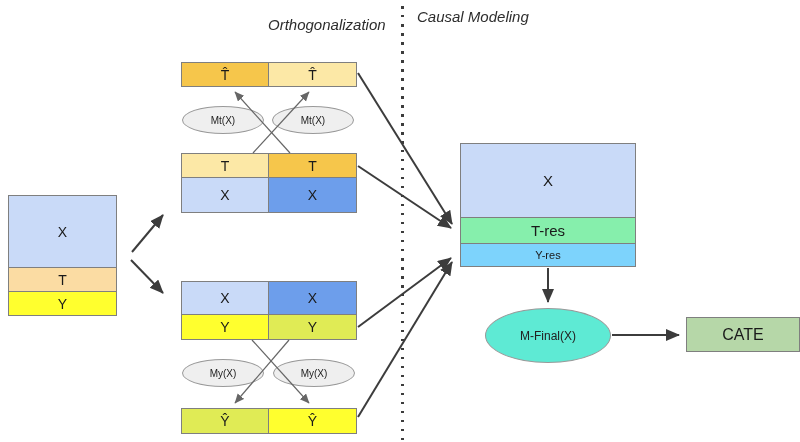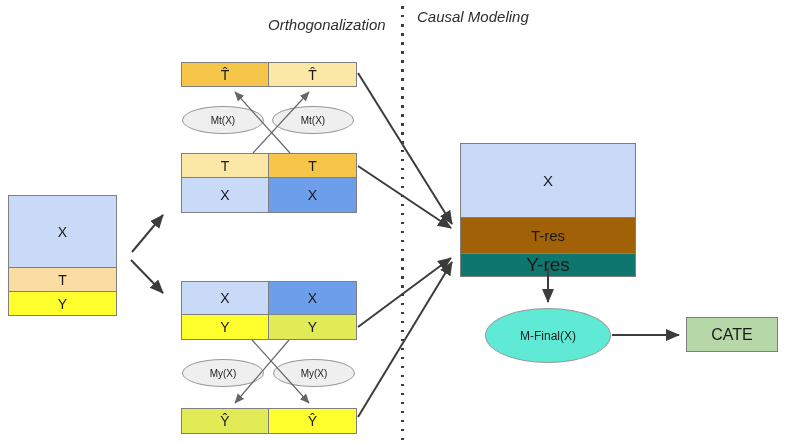--- a/index.html
+++ b/index.html
@@ -86,27 +86,27 @@
 
   <div class="abs group" style="left:181px;top:408px;width:176px;">
     <div class="row">
       <div class="cell" style="width: 88px; height: 26px; background-color: rgb(224, 235, 85);">Ŷ</div>
       <div class="cell" style="width: 88px; height: 26px; background-color: rgb(255, 255, 46);">Ŷ</div>
     </div>
   </div>
 
   <div class="abs group" style="left:460px;top:143px;width:176px;">
     <div class="stackrow bigbox-label" style="height: 75px; background-color: rgb(201, 218, 248);">X</div>
-    <div class="stackrow" style="height: 36px; font-size: 15px; background-color: #a16207;">T-res</div>
-    <div class="stackrow" style="height: 23px; font-size: 19px; background-color: #0f766e;">Y-res</div>
+    <div class="stackrow" style="height: 26px; font-size: 15px; background-color: #86efac;">T-res</div>
+    <div class="stackrow" style="height: 23px; font-size: 11px; background-color: #7dd3fc;">Y-res</div>
   </div>
 
   <div class="abs ellipse" style="left: 485px; top: 308px; width: 126px; height: 55px; font-size: 12px; background-color: #5eead4;">M-Final(X)</div>
 
-  <div class="abs cell" style="left: 686px; top: 317px; width: 92px; height: 35px; font-size: 16px; background-color: rgb(182, 215, 168);">CATE</div>
+  <div class="abs cell" style="left: 686px; top: 317px; width: 114px; height: 35px; font-size: 16px; background-color: rgb(182, 215, 168);">CATE</div>
 
   <svg width="800" height="442" viewBox="0 0 800 442">
     <defs>
       <marker id="ah-dark" markerWidth="8" markerHeight="8" refX="6.5" refY="3" orient="auto">
         <path d="M0,0 L7,3 L0,6 z" fill="#3C3C3C"></path>
       </marker>
       <marker id="ah-thin" markerWidth="10" markerHeight="10" refX="7.5" refY="3.5" orient="auto">
         <path d="M0,0 L8,3.5 L0,7 z" fill="#666666"></path>
       </marker>
     </defs>

